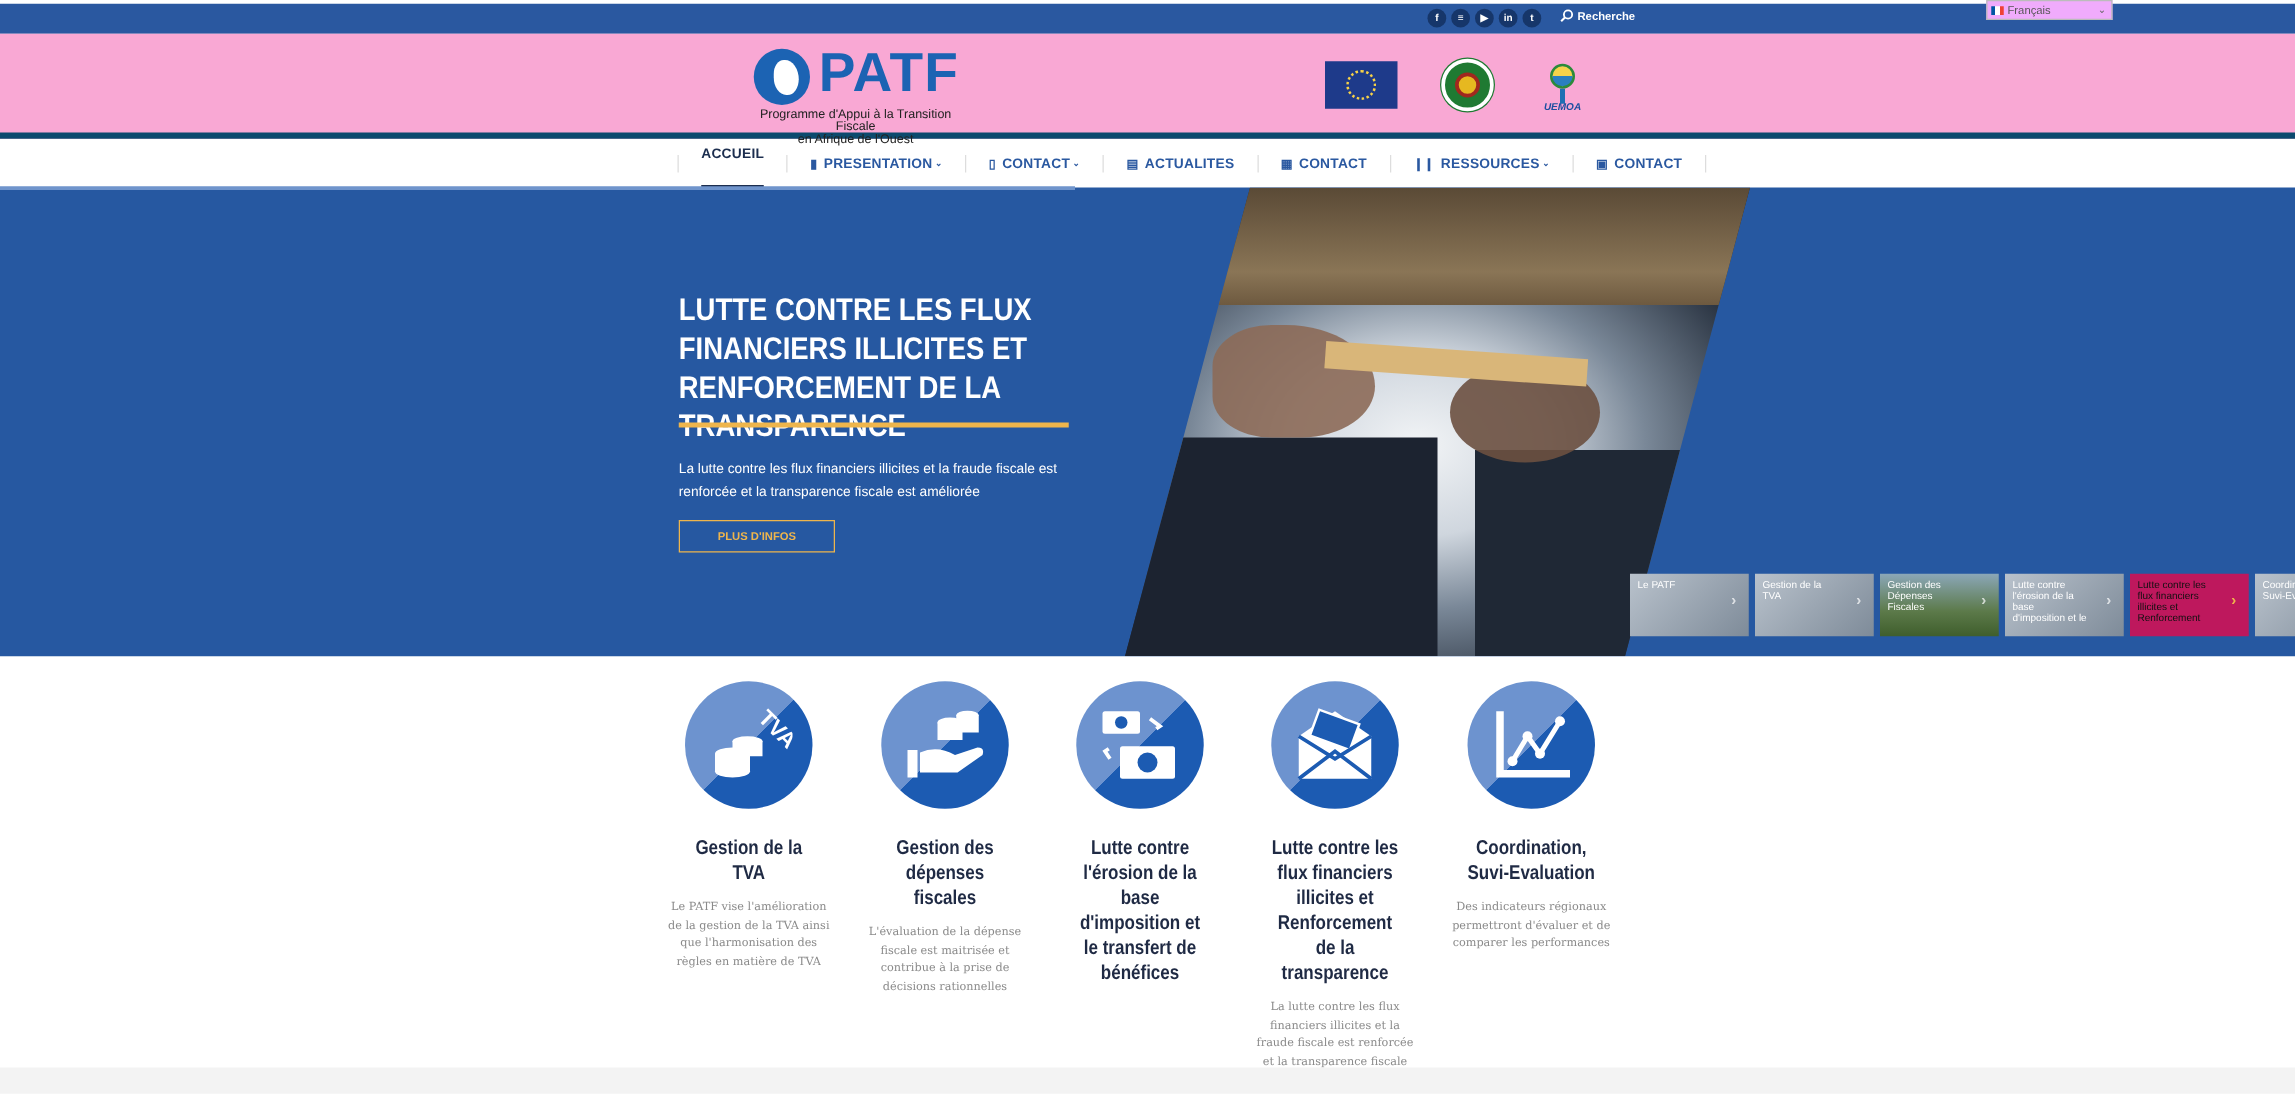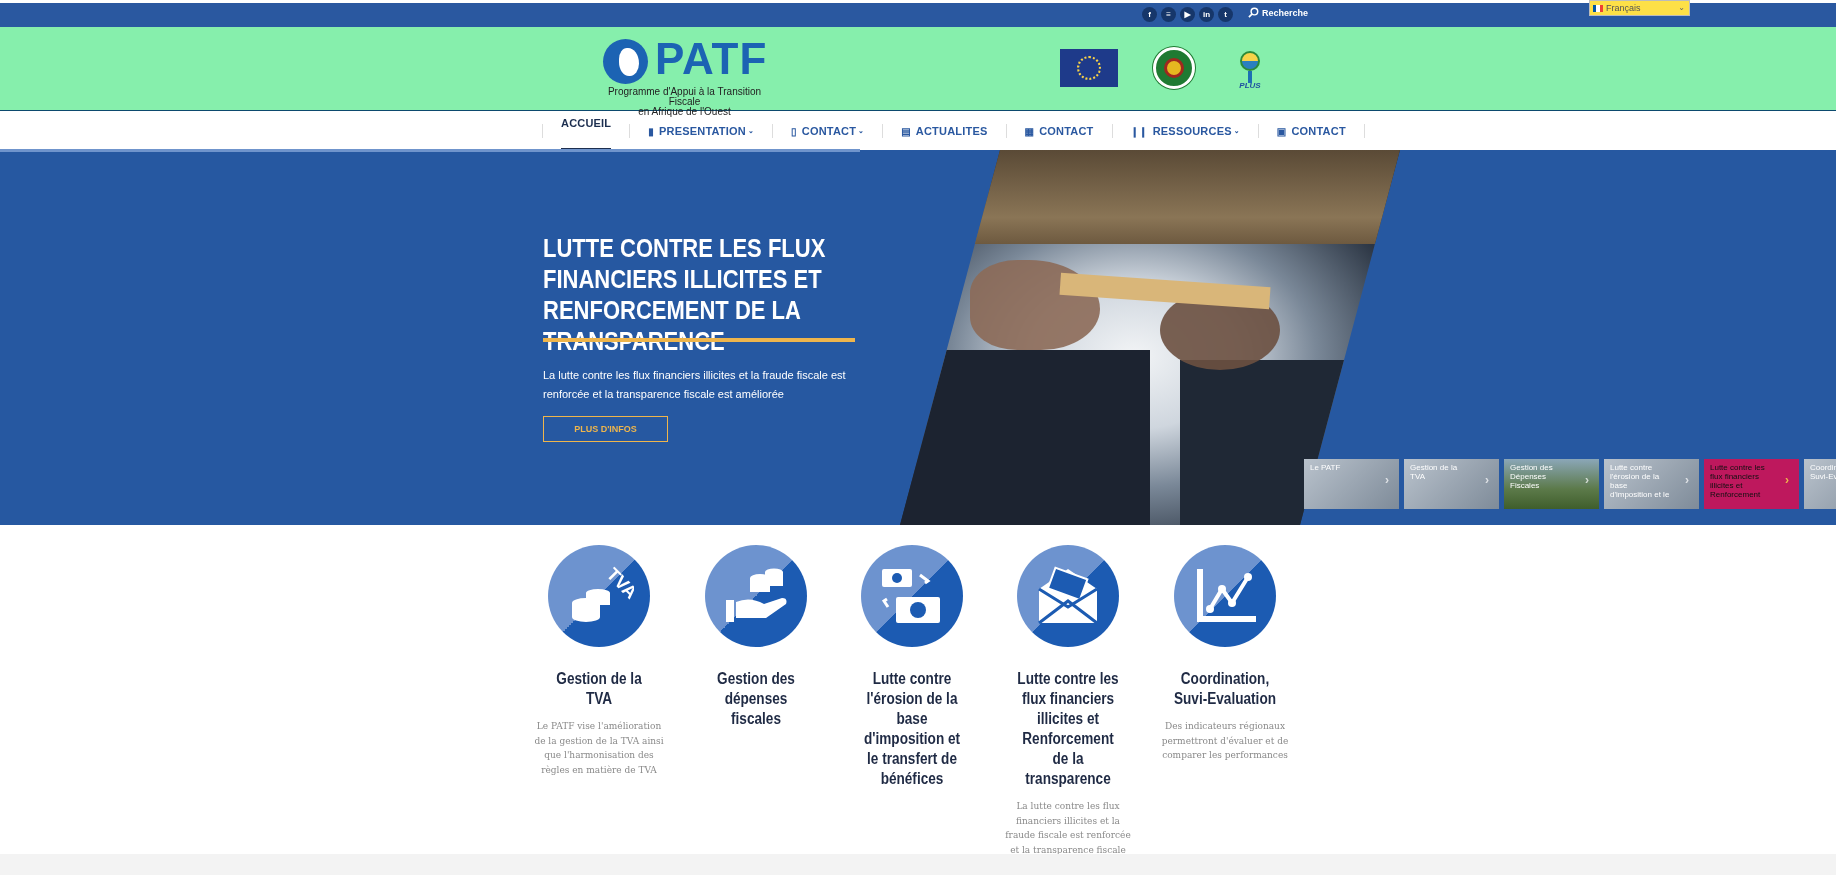--- a/index.html
+++ b/index.html
@@ -1,24 +1,24 @@
 <!DOCTYPE html>
 <html><head>
 <meta charset="utf-8">
 <style>
 *{box-sizing:border-box;margin:0;padding:0;}
 html,body{width:1836px;height:875px;overflow:hidden;background:#fff;font-family:"Liberation Sans",sans-serif;}
 .topbar{position:absolute;left:0;top:3px;width:1836px;height:24px;background:#2a58a0;}
 .social{position:absolute;left:1142px;top:4px;display:flex;gap:4px;}
 .social span{width:15px;height:15px;border-radius:50%;background:#16366a;color:#fff;font-size:8px;font-weight:bold;display:flex;align-items:center;justify-content:center;}
 .search-link{position:absolute;left:1248px;top:4px;color:#fff;font-size:9px;font-weight:bold;display:flex;align-items:center;gap:3px;}
-.lang{position:absolute;left:1589px;top:0;width:101px;height:16px;background:#fde047;border:1px solid #bbb;font-size:9px;color:#555;display:flex;align-items:center;padding-left:3px;gap:3px;}
+.lang{position:absolute;left:1589px;top:0;width:101px;height:16px;background:#f0abfc;border:1px solid #bbb;font-size:9px;color:#555;display:flex;align-items:center;padding-left:3px;gap:3px;}
 .lang .flag{width:10px;height:7px;background:linear-gradient(90deg,#0055a4 33%,#fff 33%,#fff 66%,#ef4135 66%);}
 .lang .chev{position:absolute;right:4px;top:2px;font-size:8px;color:#666;}
-.header{position:absolute;left:0;top:27px;width:1836px;height:84px;background:#86efac;border-bottom:1px solid #0c4a6e;}
+.header{position:absolute;left:0;top:27px;width:1836px;height:84px;background:#f9a8d4;border-bottom:5px solid #0c4a6e;}
 .logo{position:absolute;left:602px;top:7px;width:165px;height:75px;}
 .logo .globe{position:absolute;left:1px;top:5px;width:45px;height:45px;border-radius:50%;background:#1c63b3;overflow:hidden;}
 .logo .globe::after{content:"";position:absolute;left:16px;top:9px;width:20px;height:28px;background:#fff;border-radius:40% 55% 45% 50%;}
 .logo .word{position:absolute;left:53px;top:0;font-size:44px;font-weight:bold;color:#1c63b3;letter-spacing:1px;}
 .logo .sub{position:absolute;left:0;top:53px;width:165px;text-align:center;font-size:10px;line-height:10px;color:#222;}
 .eu{position:absolute;left:1060px;top:22px;width:58px;height:38px;background:#1e3a8a;display:flex;align-items:center;justify-content:center;}
 .eu .ring{width:24px;height:24px;border:2px dotted #f8d247;border-radius:50%;}
 .ecowas{position:absolute;left:1153px;top:20px;width:42px;height:42px;border-radius:50%;background:#1f7a32;border:3px solid #fff;box-shadow:0 0 0 1px #1f7a32;display:flex;align-items:center;justify-content:center;}
 .ecowas .in{width:20px;height:20px;border-radius:50%;background:#e6b820;border:3px solid #a0281e;}
 .uemoa{position:absolute;left:1232px;top:18px;width:36px;height:48px;}
@@ -98,21 +98,21 @@
   </div>
   <div class="eu">
       <div class="ring"></div>
     </div>
   <div class="ecowas">
       <div class="in"></div>
     </div>
   <div class="uemoa">
     <div class="ball"></div>
     <div class="stem"></div>
-    <div class="txt">PLUS</div>
+    <div class="txt">UEMOA</div>
   </div>
 </div>
 
 <div class="nav">
   <div class="sep"></div>
   <div class="item active">
     <span class="lbl">ACCUEIL</span>
   </div>
   <div class="sep"></div>
   <div class="item">
@@ -216,20 +216,21 @@
             <ellipse cx="40" cy="14" rx="10" ry="4"></ellipse>
             <rect x="30" y="14" width="20" height="14"></rect>
             <ellipse cx="54" cy="8" rx="9" ry="3.5"></ellipse>
             <rect x="45" y="8" width="18" height="14"></rect>
             <path d="M6 36 h8 v22 h-8z"></path>
             <path d="M16 38 q14 -6 28 2 l18 -6 q6 0 4 6 l-20 14 h-30z"></path>
           </g>
         </svg>
     </div>
     <h3>Gestion des dépenses fiscales</h3>
+    <p>L'évaluation de la dépense fiscale est maitrisée et contribue à la prise de décisions rationnelles</p>
   </div>
   <div class="card" style="left:313px">
     <div class="circle">
       <svg width="72" height="66" viewBox="0 0 72 66">
           <g fill="#fff">
             <rect x="6" y="6" width="30" height="18" rx="2"></rect>
             <rect x="20" y="34" width="44" height="26" rx="2"></rect>
           </g>
           <circle cx="21" cy="15" r="5" fill="#1c5bb2"></circle>
           <circle cx="42" cy="47" r="8" fill="#1c5bb2"></circle>

